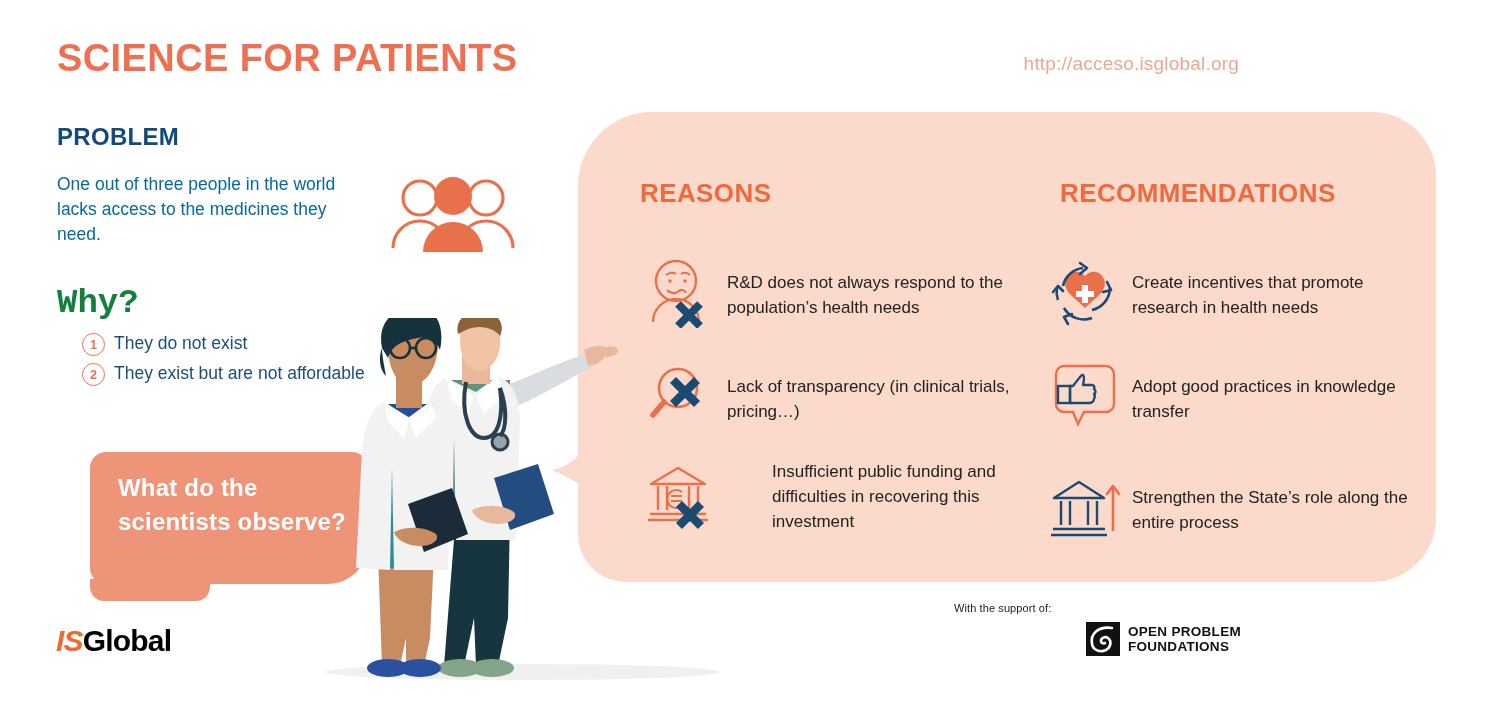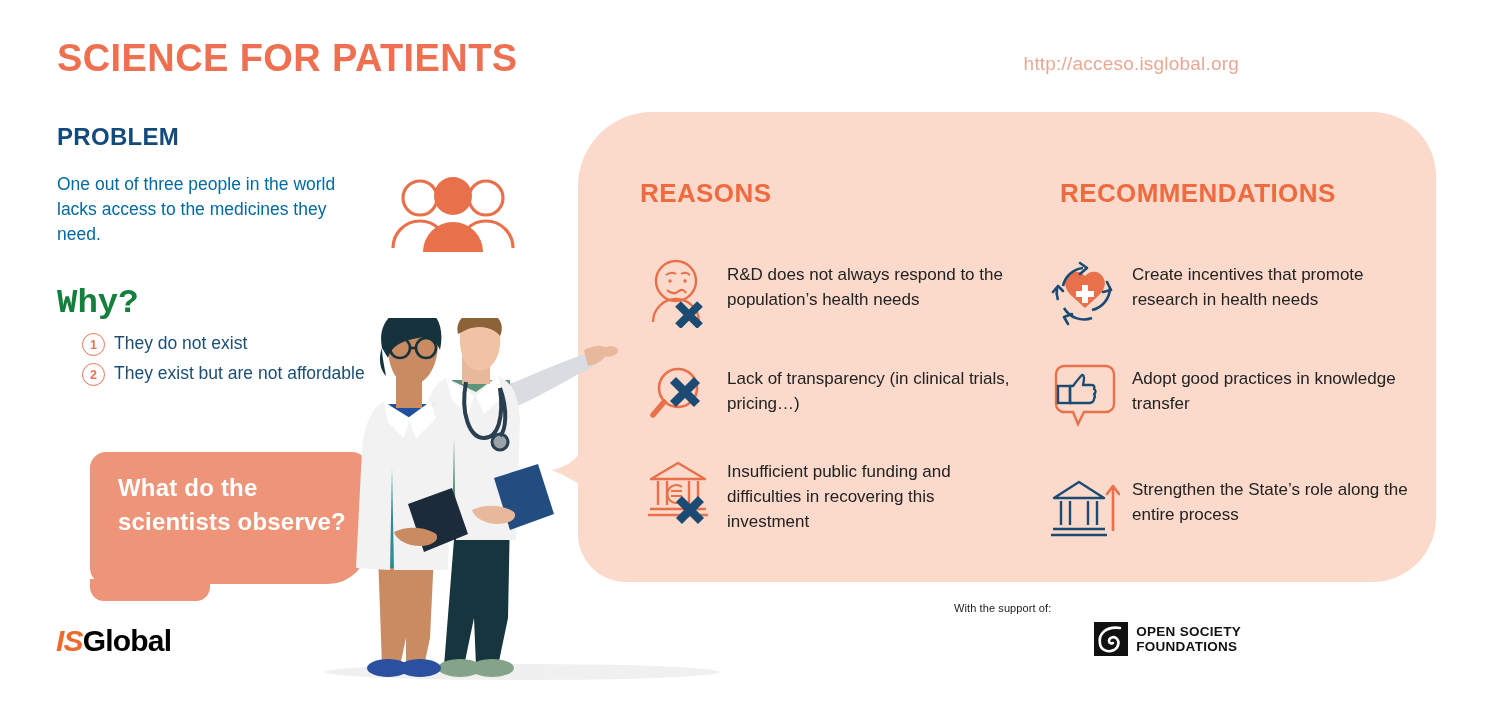--- a/index.html
+++ b/index.html
@@ -80,31 +80,31 @@
   .panel-tail{
     position:absolute;left:540px;top:392px;width:80px;height:120px;
   }
   .col-head{
     position:absolute;font-size:26px;font-weight:bold;color:#EE6A3F;
     letter-spacing:.4px;
   }
   .col-reasons-head{left:640px;top:178px;}
   .col-recs-head{left:1060px;top:178px;}
 
-  .item{position:absolute;display:flex;align-items:flex-start;}
+  .item{position:absolute;display:flex;align-items:center;}
   .item-icon{flex:0 0 auto;width:70px;height:70px;margin-right:12px;}
   .item-text{
     font-size:17px;line-height:25px;color:#222222;padding-top:4px;
   }
   .reasons .item-text{width:290px;}
   .recs .item-text{width:280px;}
 
   .r1{left:645px;top:258px;}
   .r2{left:645px;top:362px;}
-  .r3{left:645px;top:455px;}
+  .r3{left:645px;top:455px;gap:45px;}
   .c1{left:1050px;top:258px;}
   .c2{left:1050px;top:362px;}
   .c3{left:1050px;top:445px;margin-top:28px;}
 
   
   .doctors{position:absolute;left:348px;top:318px;width:275px;height:365px;}
   .floor-shadow{
     position:absolute;left:325px;top:664px;width:395px;height:16px;
     background:#F0F0F0;border-radius:50%;
   }
@@ -299,18 +299,18 @@
     <path d="M46 214 C58 208 76 208 88 216 C92 222 84 228 72 228 C60 228 48 222 46 214 Z" fill="#C98C62"></path>
   </svg>
 
   <div class="support-label">With the support of:</div>
   <div class="osf-logo">
     <svg class="osf-mark" viewBox="0 0 34 34">
       <rect x="0" y="0" width="34" height="34" fill="#111111"></rect>
       <path d="M26 6 C12 4 4 12 6 22 C7 28 14 31 20 28 C25 25 26 19 22 16 C19 14 15 16 15 19 C15 21 17 22 19 21" fill="none" stroke="#FFFFFF" stroke-width="2.6" stroke-linecap="round"></path>
     </svg>
     <div class="osf-words">
-      <div>OPEN SOCIETY</div>
+      <div>OPEN PROBLEM</div>
       <div>FOUNDATIONS</div>
     </div>
   </div>
 
 </div>
 
 </body></html>

